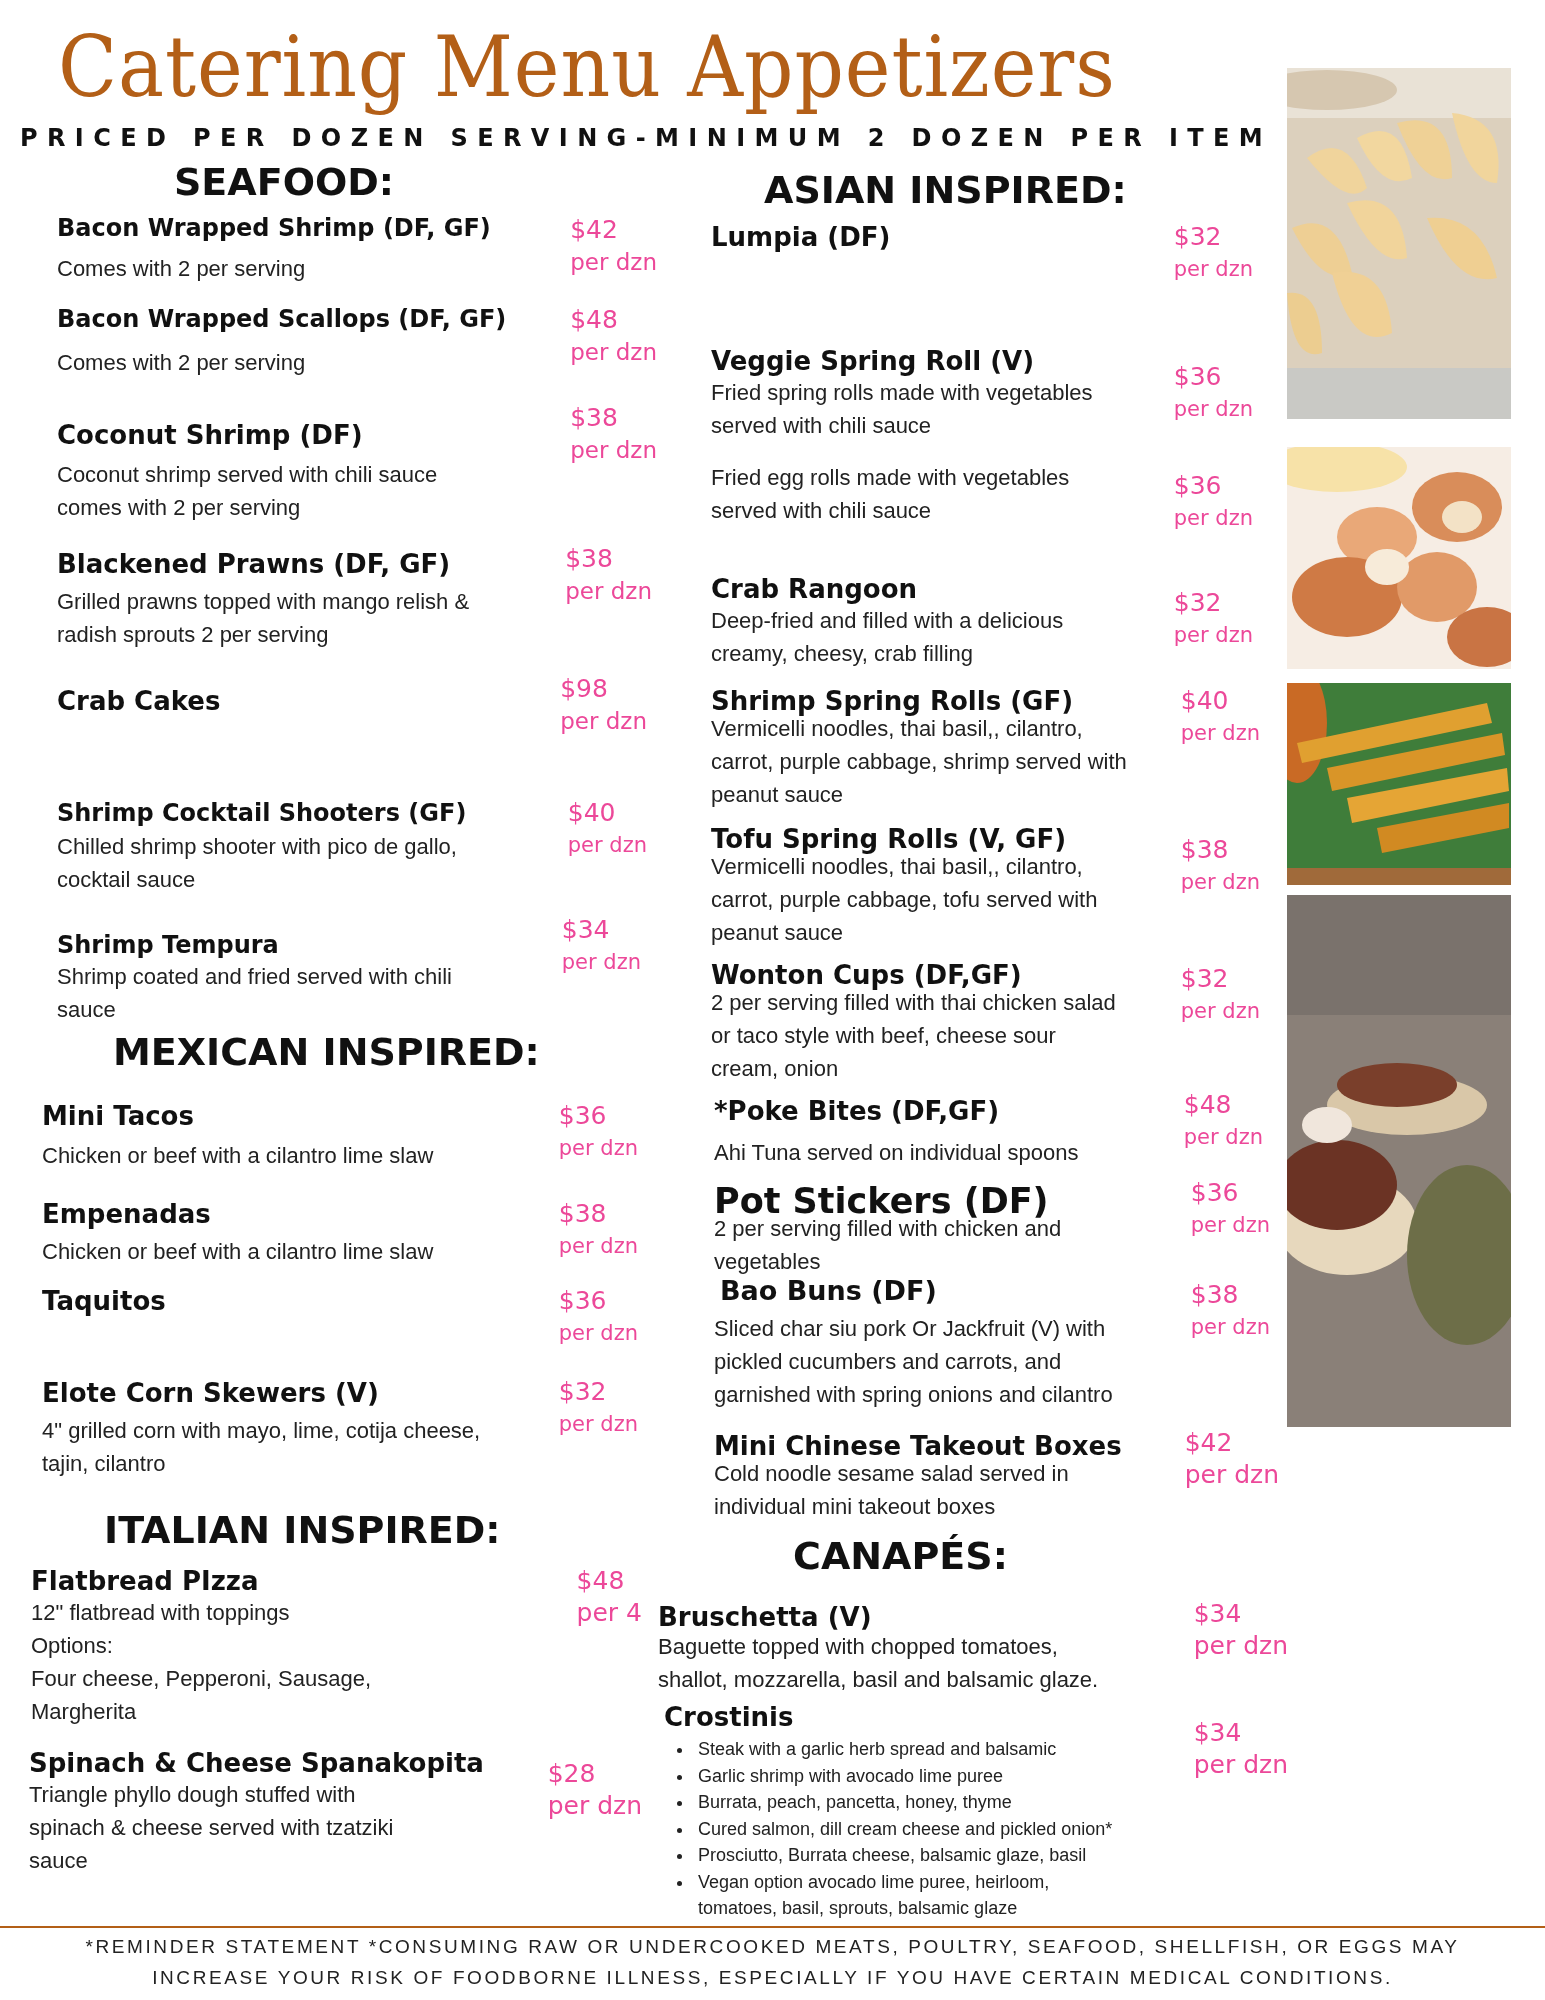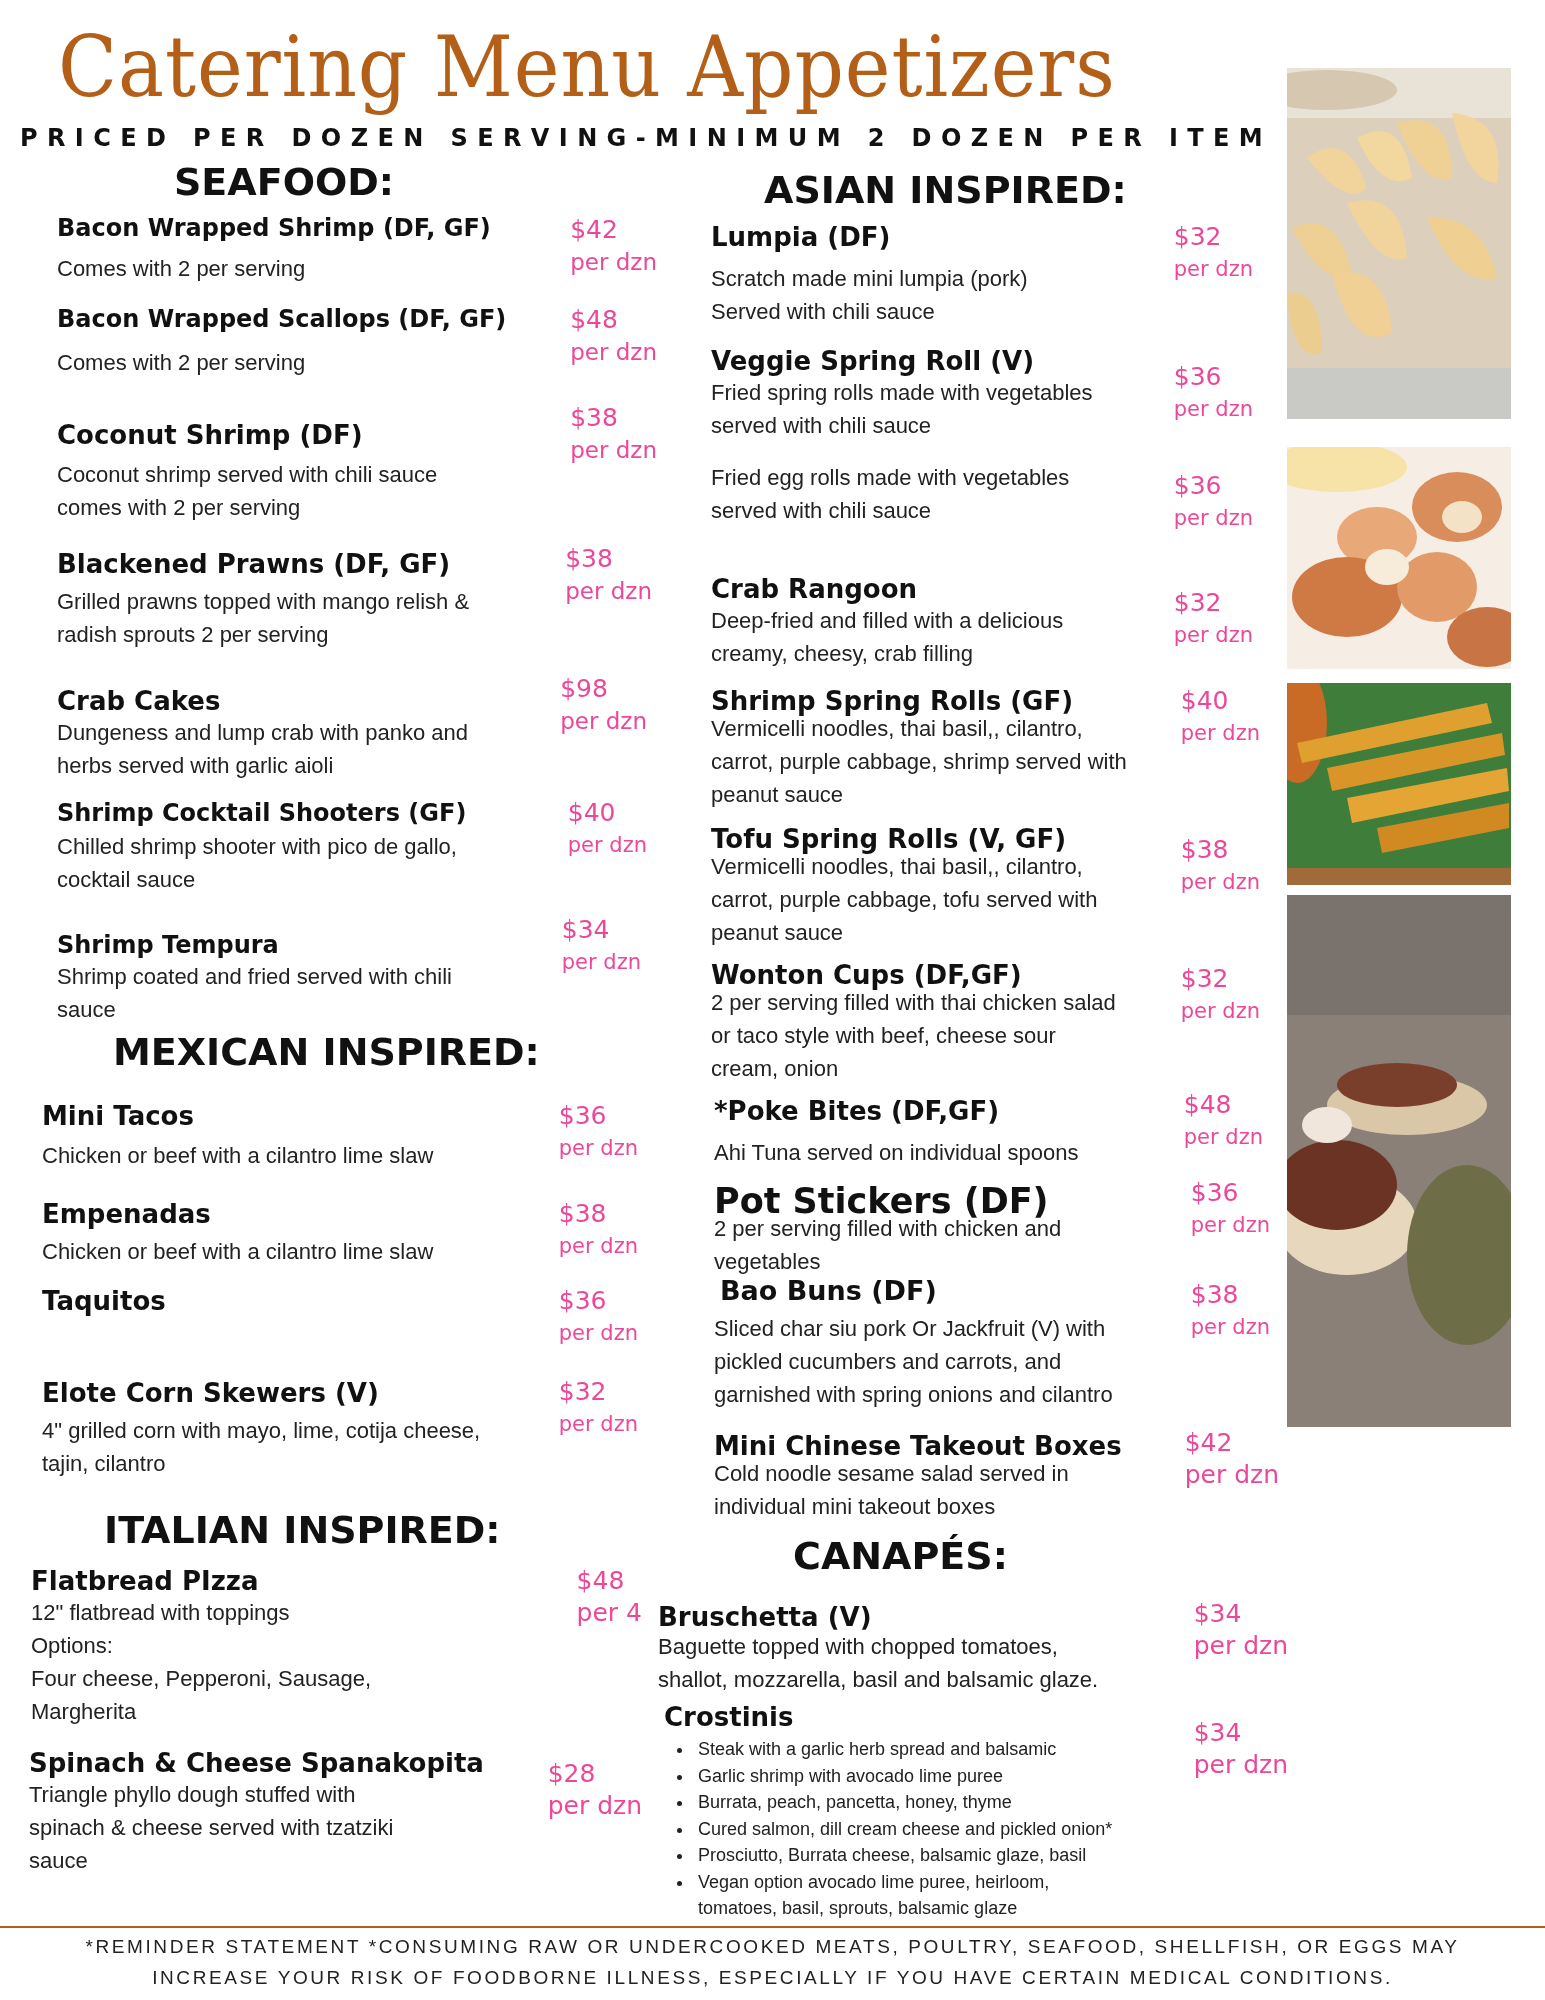--- a/index.html
+++ b/index.html
@@ -60,22 +60,20 @@
   <div class="desc" style="margin-top:6px;">Grilled prawns topped with mango relish &amp;
 radish sprouts 2 per serving</div>
 </div>
 <div class="price" style="right:893px; top:542px;">
   <span class="amt">$38</span>
   <span class="unit" style="font-size:23px;">per dzn</span>
 </div>
 
 <div class="item" style="left:57px; top:686px;">
   <div class="name" style="font-size:26px;">Crab Cakes</div>
-  <div class="desc">Dungeness and lump crab with panko and
-herbs served with garlic aioli</div>
 </div>
 <div class="price" style="right:898px; top:672px;">
   <span class="amt">$98</span>
   <span class="unit" style="font-size:23px;">per dzn</span>
 </div>
 
 <div class="item" style="left:57px; top:798px;">
   <div class="name">Shrimp Cocktail Shooters (GF)</div>
   <div class="desc" style="margin-top:2px;">Chilled shrimp shooter with pico de gallo,
 cocktail sauce</div>
@@ -155,22 +153,20 @@
 </div>
 <div class="price" style="right:903px; top:1757px;">
   <span class="amt">$28</span>
   <span class="unit" style="font-size:25px;">per dzn</span>
 </div>
 
 <div class="section" style="left:764px; top:168px; font-size:38px;">ASIAN INSPIRED:</div>
 
 <div class="item" style="left:711px; top:222px;">
   <div class="name" style="font-size:26px;">Lumpia (DF)</div>
-  <div class="desc" style="margin-top:10px;">Scratch made mini lumpia (pork)
-Served with chili sauce</div>
 </div>
 <div class="price" style="right:292px; top:220px;">
   <span class="amt">$32</span>
   <span class="unit">per dzn</span>
 </div>
 
 <div class="item" style="left:711px; top:346px;">
   <div class="name" style="font-size:26px;">Veggie Spring Roll (V)</div>
   <div class="desc">Fried spring rolls made with vegetables
 served with chili sauce</div>

